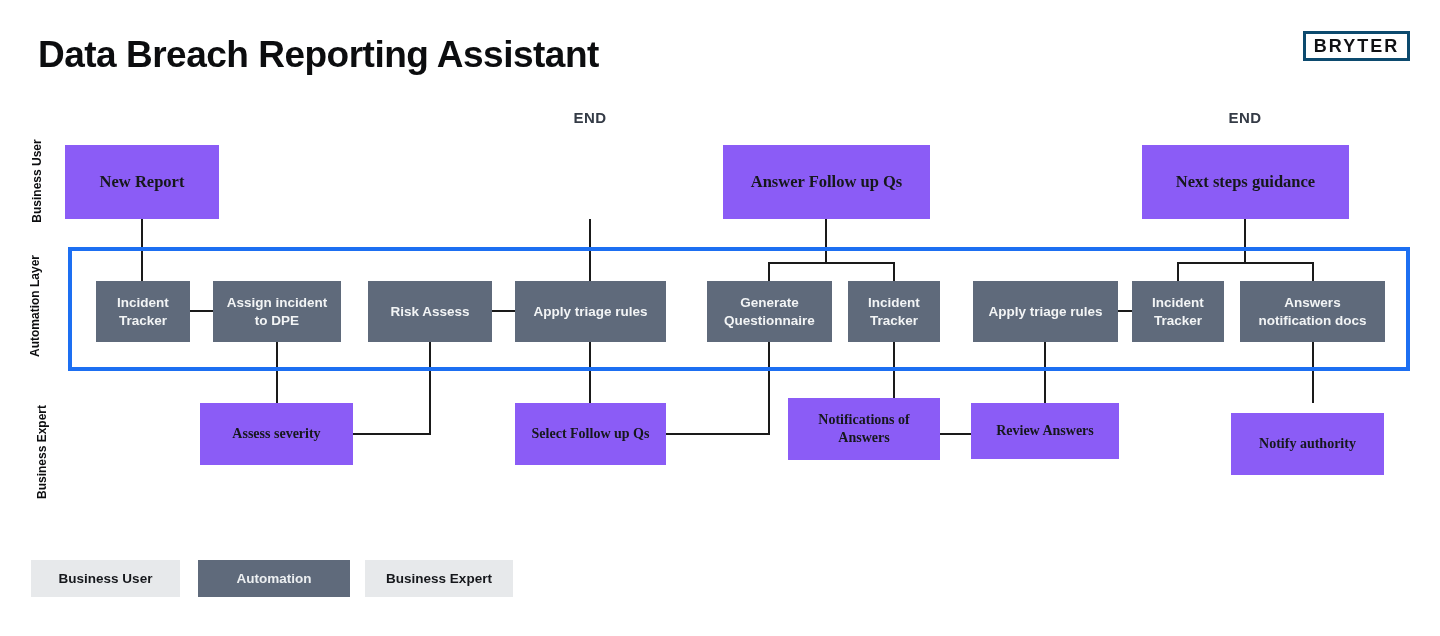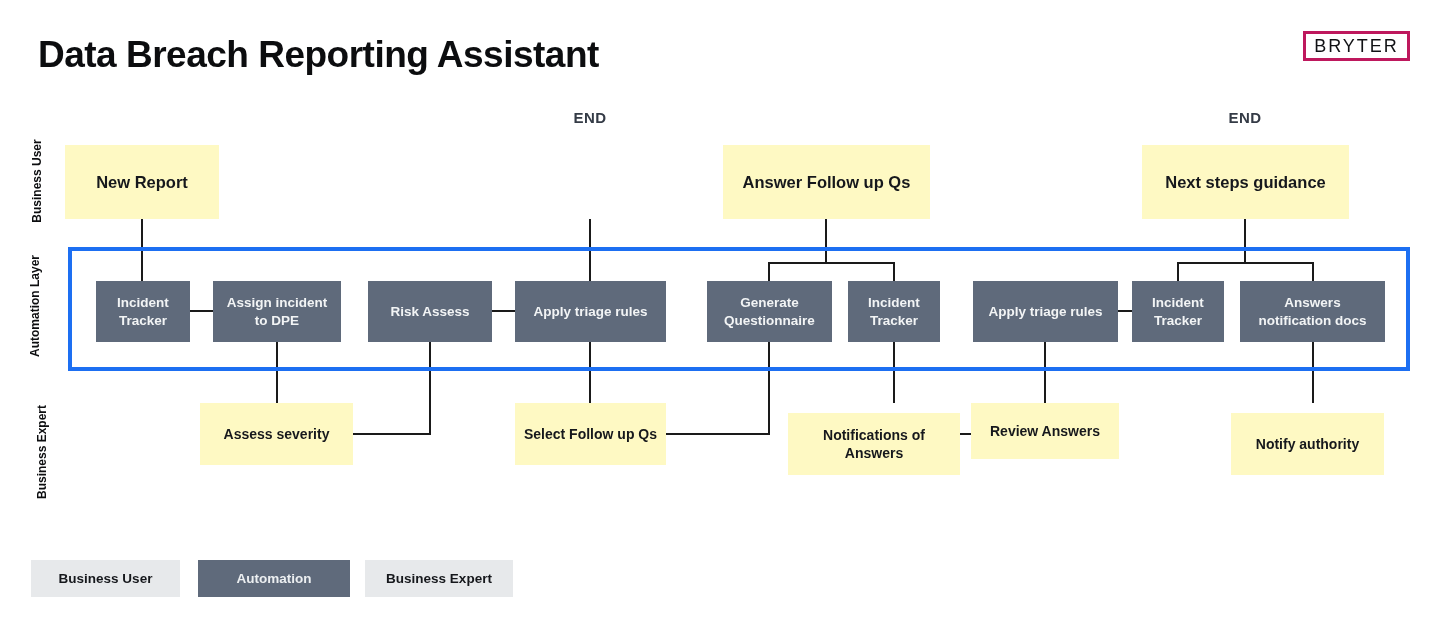--- a/index.html
+++ b/index.html
@@ -6,35 +6,35 @@
   .canvas{
     position:relative;width:1440px;height:636px;background:#ffffff;overflow:hidden;
     font-family:"Liberation Sans","DejaVu Sans",sans-serif;
   }
   .page-title{
     position:absolute;left:38px;top:34px;font-size:37px;font-weight:800;
     letter-spacing:-0.5px;color:#0c0d0f;white-space:nowrap;
   }
   .brand-logo{
     position:absolute;left:1303px;top:31px;width:107px;height:30px;
-    border:3px solid #be185d;box-sizing:border-box;display:flex;align-items:center;justify-content:center;
-    font-size:18px;font-weight:400;letter-spacing:2px;color:#101114;
+    border:3px solid #0c4a6e;box-sizing:border-box;display:flex;align-items:center;justify-content:center;
+    font-size:18px;font-weight:700;letter-spacing:2px;color:#101114;
   }
   .end-marker{
     position:absolute;width:120px;text-align:center;font-size:15px;font-weight:700;color:#343b46;letter-spacing:0.5px;
   }
   .lane-label{
     position:absolute;height:16px;line-height:16px;text-align:center;
     font-size:12px;font-weight:700;color:#0c0d0f;transform:rotate(-90deg);white-space:nowrap;
   }
   .node{
     position:absolute;box-sizing:border-box;display:flex;align-items:center;justify-content:center;
     text-align:center;padding:4px 8px;
   }
-  .node.light{background:#fef9c3;color:#16181c;}
+  .node.light{background:#8b5cf6;color:#16181c;font-family:Liberation Serif, serif;}
   .node.dark{background:#5f6a7b;color:#f2f4f5;}
   .row1{font-size:16.5px;font-weight:700;}
   .row2{font-size:13.5px;font-weight:700;line-height:1.3;}
   .row3{font-size:14px;font-weight:700;line-height:1.3;}
   .frame{
     position:absolute;border:4px solid #1d6ff2;box-sizing:border-box;background:transparent;
   }
   .hline,.vline{position:absolute;background:#1a1a1a;}
   .hline{height:2px;}
   .vline{width:2px;}
@@ -123,21 +123,21 @@
   <div class="node dark row2" style="left:1240px;top:281px;width:145px;height:61px;">
     <span>Answers notification docs</span>
   </div>
 
   <div class="node light row3" style="left:200px;top:403px;width:153px;height:62px;">
     <span>Assess severity</span>
   </div>
   <div class="node light row3" style="left:515px;top:403px;width:151px;height:62px;">
     <span>Select Follow up Qs</span>
   </div>
-  <div class="node light row3" style="left:788px;top:413px;width:172px;height:62px;">
+  <div class="node light row3" style="left:788px;top:398px;width:152px;height:62px;">
     <span>Notifications of Answers</span>
   </div>
   <div class="node light row3" style="left:971px;top:403px;width:148px;height:56px;">
     <span>Review Answers</span>
   </div>
   <div class="node light row3" style="left:1231px;top:413px;width:153px;height:62px;">
     <span>Notify authority</span>
   </div>
 
   <div class="legend-item light" style="left:31px;top:560px;width:149px;">

